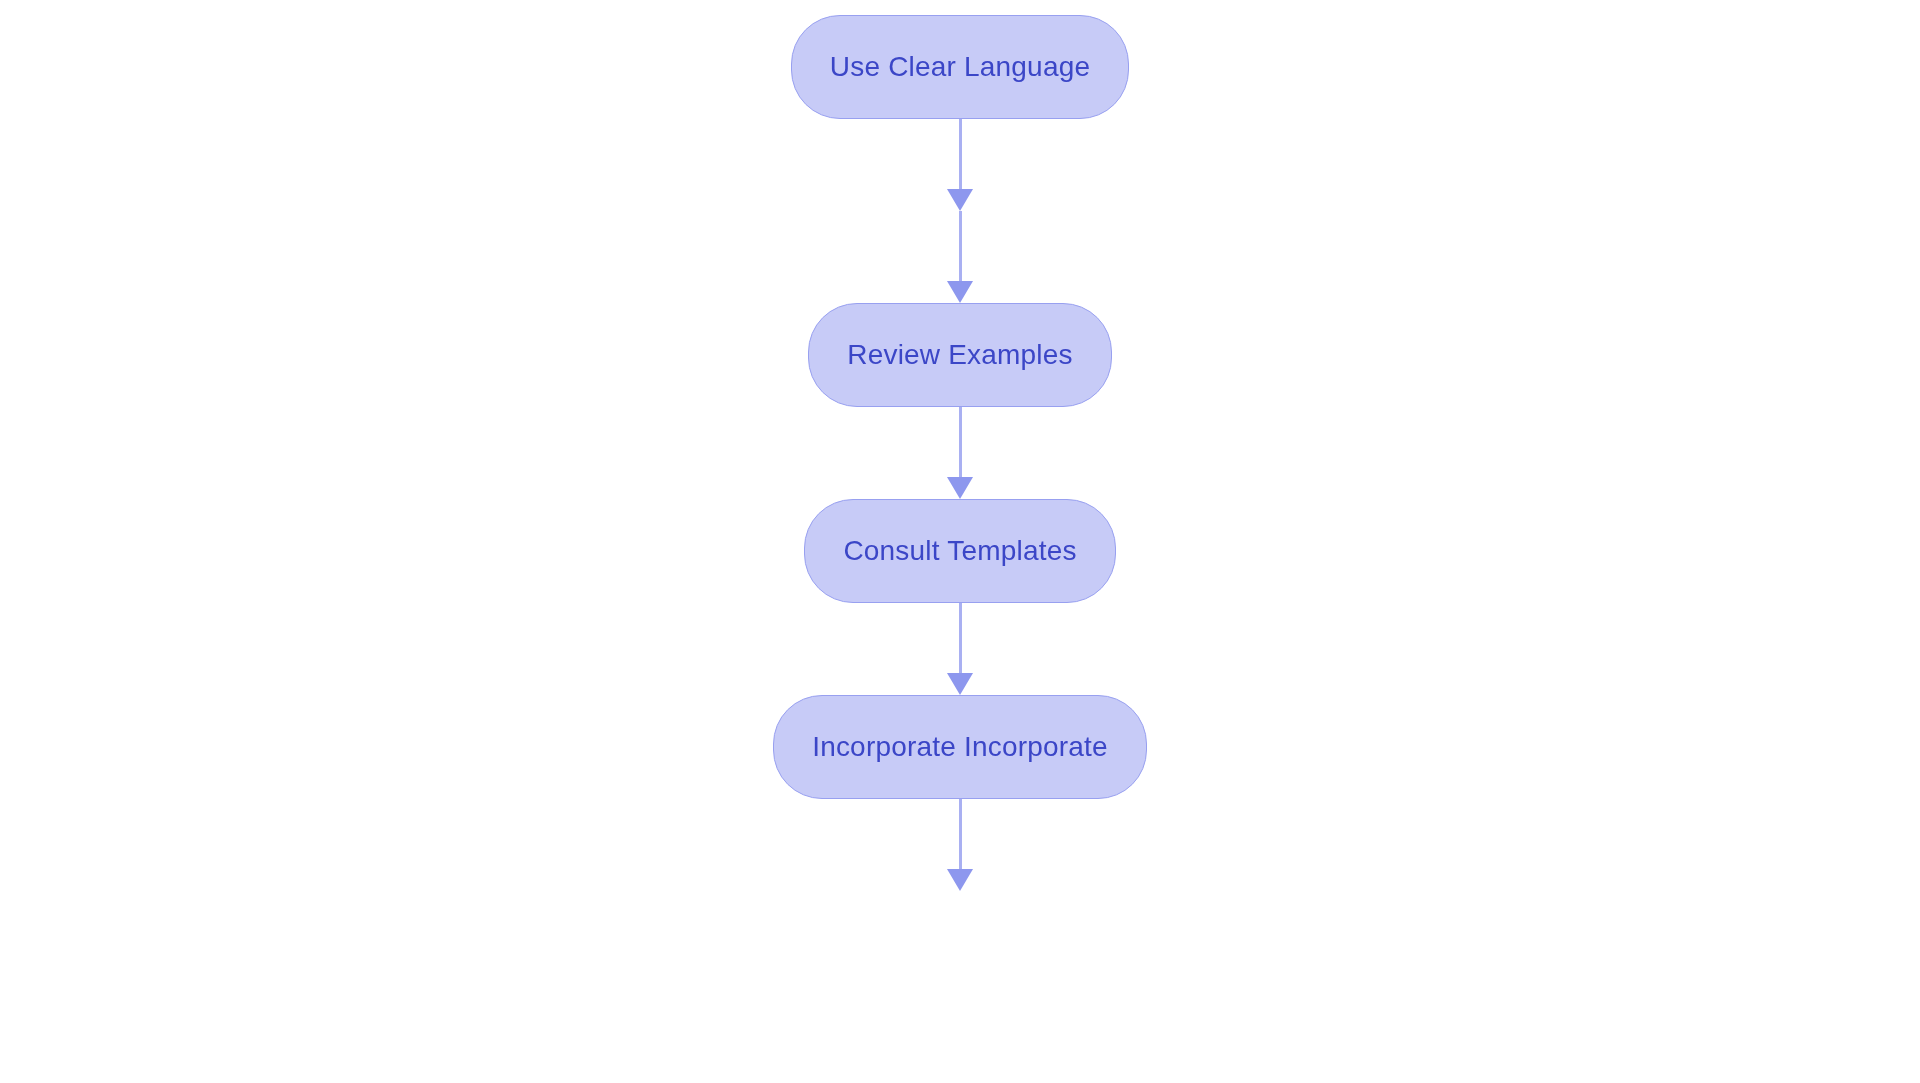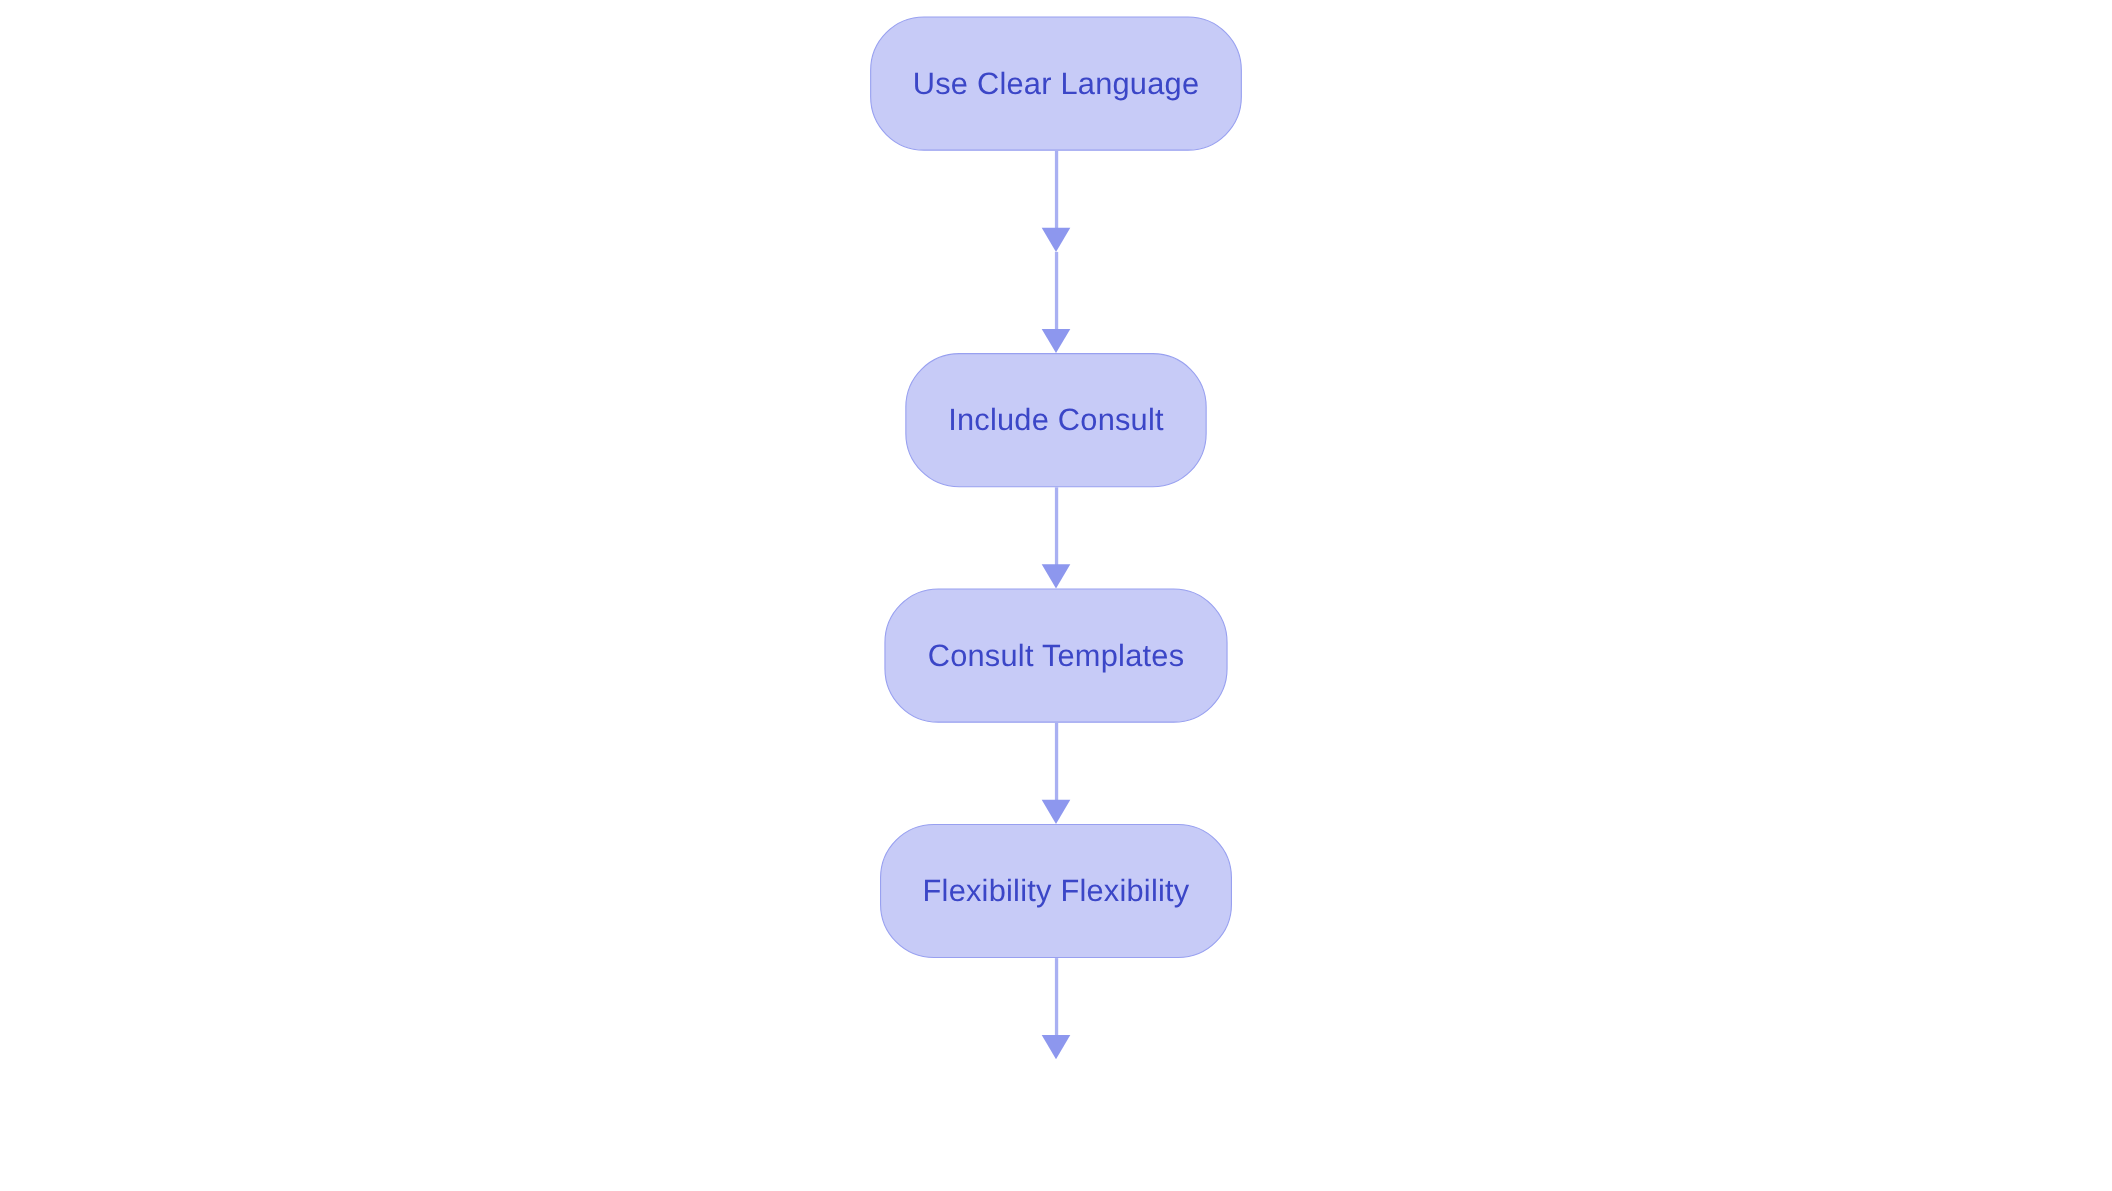--- a/index.html
+++ b/index.html
@@ -23,21 +23,21 @@
     position: absolute;
     top: 15px;
     left: 0;
     width: 100%;
     display: flex;
     flex-direction: column;
     align-items: center;
   }
   .node {
     box-sizing: border-box;
-    height: 122px;
+    height: 104px;
     min-width: 196px;
     border-radius: 49px;
     background: var(--node-fill, #c7cbf7);
     border: 1.5px solid var(--node-border, #98a0f0);
     color: var(--node-text, #3b46c7);
     font-size: 28px;
     line-height: 1;
     letter-spacing: 0.2px;
     display: flex;
     align-items: center;
@@ -75,34 +75,34 @@
       </div>
       <div class="arrow">
         <div class="arrow-line"></div>
         <div class="arrow-head"></div>
       </div>
       <div class="arrow">
         <div class="arrow-line"></div>
         <div class="arrow-head"></div>
       </div>
       <div class="node">
-        <span class="node-label">Include Consult</span>
+        <span class="node-label">Review Examples</span>
       </div>
       <div class="arrow">
         <div class="arrow-line"></div>
         <div class="arrow-head"></div>
       </div>
       <div class="node">
         <span class="node-label">Consult Templates</span>
       </div>
       <div class="arrow">
         <div class="arrow-line"></div>
         <div class="arrow-head"></div>
       </div>
       <div class="node">
-        <span class="node-label">Flexibility Flexibility</span>
+        <span class="node-label">Incorporate Incorporate</span>
       </div>
       <div class="arrow">
         <div class="arrow-line"></div>
         <div class="arrow-head"></div>
       </div>
     </div>
 </div>
 
 </body></html>

